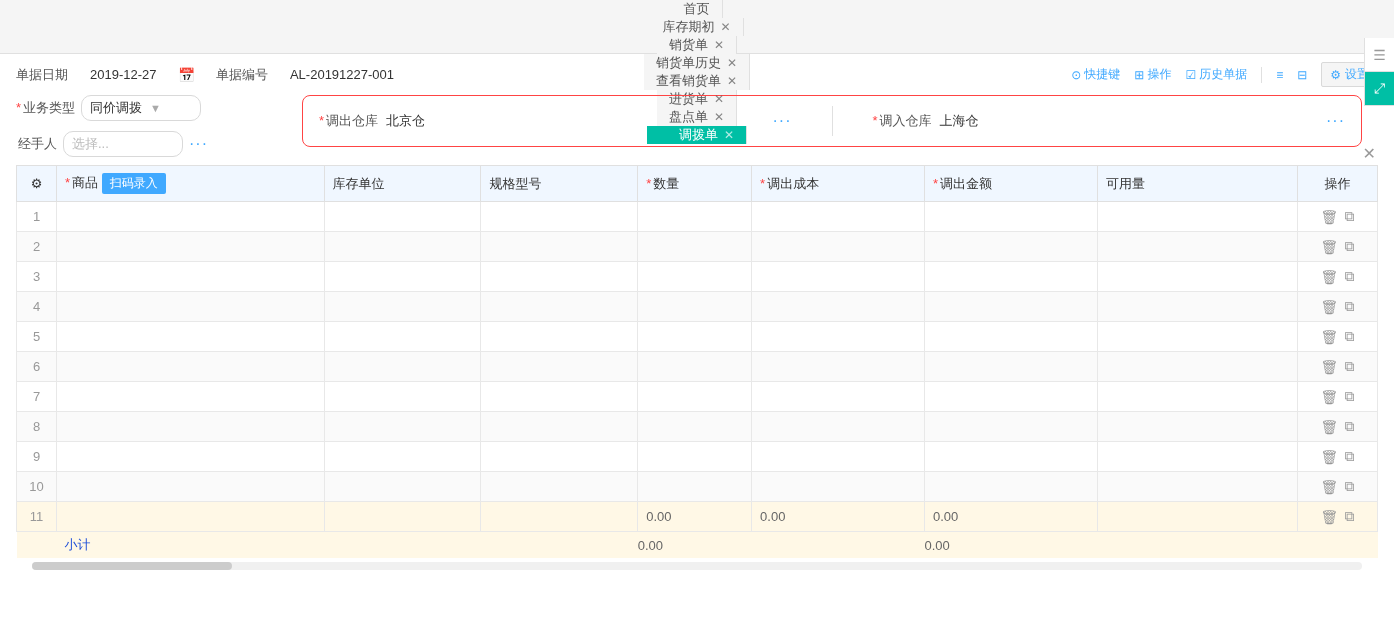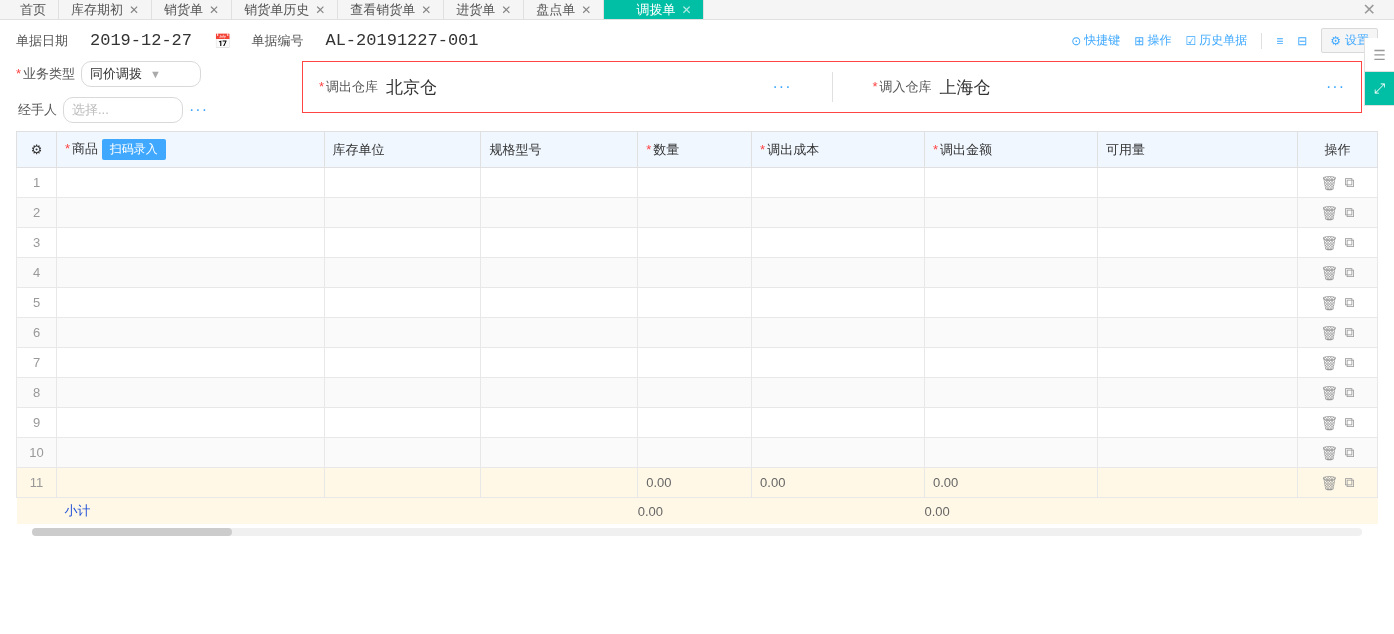--- a/index.html
+++ b/index.html
@@ -3,22 +3,23 @@
   <meta charset="utf-8">
   <style>
     * { box-sizing: border-box; margin: 0; padding: 0; }
     body { font-family: 'Microsoft YaHei', Arial, sans-serif; font-size: 13px; color: #333; background: #fff; }
 
     
     .tab-bar {
       display: flex; align-items: center;
       border-bottom: 1px solid #e0e0e0;
       background: #f5f5f5;
-      height: 20px;
+      height: 54px;
       padding: 0 8px;
+      flex-direction: column;
     }
     .tab-item {
       display: flex; align-items: center;
       padding: 0 12px;
       height: 100%;
       cursor: pointer;
       font-size: 13px;
       color: #555;
       border-right: 1px solid #e0e0e0;
       white-space: nowrap;
@@ -52,22 +53,21 @@
       color: #555;
       white-space: nowrap;
       font-size: 13px;
     }
     .field-label .required {
       color: #f44;
       margin-right: 2px;
     }
     .field-value {
       color: #333;
-      font-size: 17px;
-      font-family: Liberation Mono, monospace;
+      font-size: 13px;
     }
     .cal-icon {
       color: #aaa;
       cursor: pointer;
       font-size: 14px;
     }
     .dropdown-arrow {
       color: #aaa;
       cursor: pointer;
       font-size: 11px;
@@ -116,21 +116,21 @@
       border-radius: 2px;
       padding: 3px 8px;
       cursor: pointer;
       color: #40a9ff;
       font-size: 12px;
     }
 
     
     .red-section {
       border: 1.5px solid #f44;
-      border-radius: 0;
+      border-radius: 8px;
       margin: 0 16px 10px 0;
       padding: 10px 16px;
       display: flex; align-items: center;
       gap: 40px;
       flex: 1;
     }
     .warehouse-field {
       display: flex; align-items: center; gap: 8px;
       flex: 1;
     }

